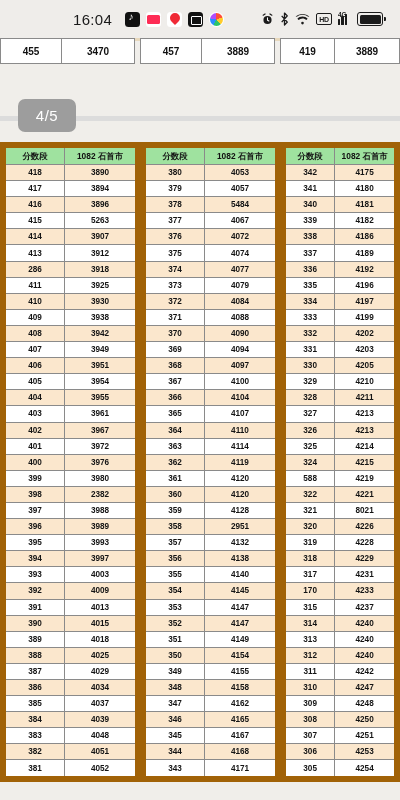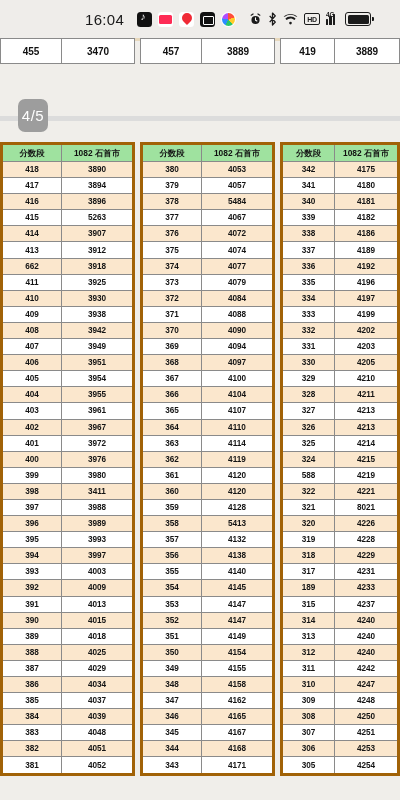--- a/index.html
+++ b/index.html
@@ -10,21 +10,21 @@
     overflow:hidden;
     position:relative;
   }
 
   
   .statusbar{
     height:38px;width:400px;
     background:#efedea;
     display:flex;align-items:center;
     box-sizing:border-box;
-    padding:0 25px;
+    padding:0 13px;
     position:relative;
     text-align:center;
   }
   .sb-left{display:flex;align-items:center;gap:7px;margin-left:60px;}
   .sb-clock{font-size:15px;color:#1a1a1a;letter-spacing:.3px;font-weight:400;}
   .sb-apps{display:flex;align-items:center;gap:6px;margin-left:6px;}
   .appico{width:15px;height:15px;border-radius:3.5px;display:inline-block;position:relative;flex:none;}
   .ico-tiktok{background:#111;}
   .ico-tiktok:after{content:"♪";color:#fff;font-size:10px;position:absolute;left:3.5px;top:-0.5px;}
   .ico-red{background:#fff;border-radius:3.5px;overflow:hidden;}
@@ -61,28 +61,28 @@
   .strip-tbl .c1{width:58px;}
   .strip-tbl .c2{width:70px;}
   .s1{left:0px;}
   .s2{left:140px;}
   .s3{left:280px;}
   .tanline{position:absolute;top:0;height:3px;background:#e8d9bd;}
 
   
   .pagerow{position:relative;height:74px;width:400px;}
   .track{position:absolute;left:0;right:0;top:48px;height:5px;background:#dcdcdc;}
-  .pagepill{position:absolute;left:18px;top:31px;width:30px;height:33px;
+  .pagepill{position:absolute;left:18px;top:31px;width:58px;height:33px;
             background:#9d9d9d;border-radius:7px;color:#fff;font-size:15px;
             display:flex;align-items:center;justify-content:center;letter-spacing:.5px;}
 
   
   .tables{position:relative;width:400px;height:auto;}
   .tbl{position:absolute;top:0;border-collapse:collapse;table-layout:fixed;
-       border:3px solid #a16207;background:#f97316;}
+       border:6px solid #a16207;background:#f97316;}
   .tbl th,.tbl td{border:1px solid #8a8a8a;height:15.1px;text-align:center;
                   font-size:8.2px;font-weight:700;color:#141414;padding:0;line-height:15px;}
   .tbl th{background:#9fe29f;height:16px;font-size:8.4px;}
   .tbl th .code{color:#111;}
   .tbl .col-a{width:58px;}
   .tbl .col-b{width:70px;}
   .tbl tr.odd td{background:#fbe7cd;}
   .tbl tr.even td{background:#ffffff;}
   .t1{left:0px;}
   .t2{left:140px;}
@@ -203,21 +203,21 @@
         </tr>
         <tr class="odd">
           <td class="col-a">414</td>
           <td class="col-b">3907</td>
         </tr>
         <tr class="even">
           <td class="col-a">413</td>
           <td class="col-b">3912</td>
         </tr>
         <tr class="odd">
-          <td class="col-a">662</td>
+          <td class="col-a">286</td>
           <td class="col-b">3918</td>
         </tr>
         <tr class="even">
           <td class="col-a">411</td>
           <td class="col-b">3925</td>
         </tr>
         <tr class="odd">
           <td class="col-a">410</td>
           <td class="col-b">3930</td>
         </tr>
@@ -260,21 +260,21 @@
         <tr class="odd">
           <td class="col-a">400</td>
           <td class="col-b">3976</td>
         </tr>
         <tr class="even">
           <td class="col-a">399</td>
           <td class="col-b">3980</td>
         </tr>
         <tr class="odd">
           <td class="col-a">398</td>
-          <td class="col-b">3411</td>
+          <td class="col-b">2382</td>
         </tr>
         <tr class="even">
           <td class="col-a">397</td>
           <td class="col-b">3988</td>
         </tr>
         <tr class="odd">
           <td class="col-a">396</td>
           <td class="col-b">3989</td>
         </tr>
         <tr class="even">
@@ -434,21 +434,21 @@
         <tr class="odd">
           <td class="col-a">360</td>
           <td class="col-b">4120</td>
         </tr>
         <tr class="even">
           <td class="col-a">359</td>
           <td class="col-b">4128</td>
         </tr>
         <tr class="odd">
           <td class="col-a">358</td>
-          <td class="col-b">5413</td>
+          <td class="col-b">2951</td>
         </tr>
         <tr class="even">
           <td class="col-a">357</td>
           <td class="col-b">4132</td>
         </tr>
         <tr class="odd">
           <td class="col-a">356</td>
           <td class="col-b">4138</td>
         </tr>
         <tr class="even">
@@ -615,21 +615,21 @@
         </tr>
         <tr class="odd">
           <td class="col-a">318</td>
           <td class="col-b">4229</td>
         </tr>
         <tr class="even">
           <td class="col-a">317</td>
           <td class="col-b">4231</td>
         </tr>
         <tr class="odd">
-          <td class="col-a">189</td>
+          <td class="col-a">170</td>
           <td class="col-b">4233</td>
         </tr>
         <tr class="even">
           <td class="col-a">315</td>
           <td class="col-b">4237</td>
         </tr>
         <tr class="odd">
           <td class="col-a">314</td>
           <td class="col-b">4240</td>
         </tr>

